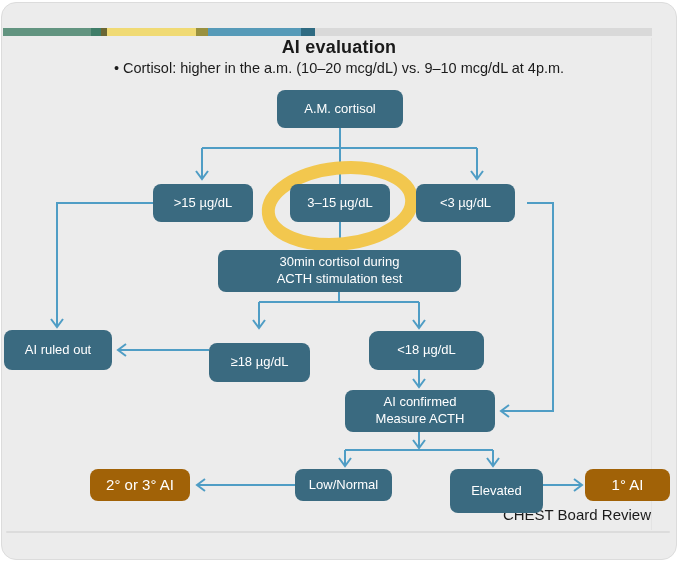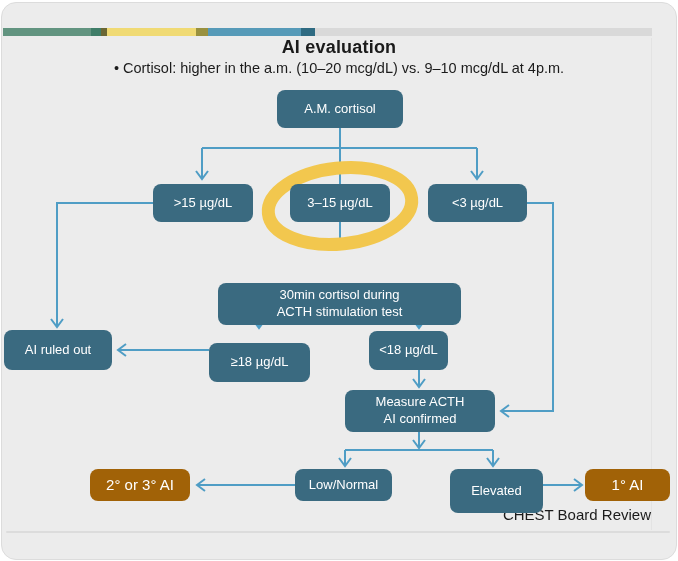--- a/index.html
+++ b/index.html
@@ -109,44 +109,44 @@
   </div>
 
   <div class="node teal" style="left:153px;top:184px;width:100px;height:38px;">
     <span>&gt;15 µg/dL</span>
   </div>
 
   <div class="node teal" style="left:290px;top:184px;width:100px;height:38px;">
     <span>3–15 µg/dL</span>
   </div>
 
-  <div class="node teal" style="left:428px;top:184px;width:99px;height:38px;">
+  <div class="node teal" style="left:416px;top:184px;width:99px;height:38px;">
     <span>&lt;3 µg/dL</span>
   </div>
 
-  <div class="node teal" style="left:218px;top:250px;width:243px;height:42px;margin-top:33px;">
+  <div class="node teal" style="left:218px;top:250px;width:243px;height:42px;">
     <span>30min cortisol during</span>
     <span>ACTH stimulation test</span>
   </div>
 
   <div class="node teal" style="left:4px;top:330px;width:108px;height:40px;">
     <span>AI ruled out</span>
   </div>
 
   <div class="node teal" style="left:209px;top:331px;width:101px;height:39px;margin-top:12px;">
     <span>≥18 µg/dL</span>
   </div>
 
-  <div class="node teal" style="left:369px;top:331px;width:79px;height:39px;">
+  <div class="node teal" style="left:369px;top:331px;width:115px;height:39px;border-radius:9px;">
     <span>&lt;18 µg/dL</span>
   </div>
 
   <div class="node teal" style="left:345px;top:390px;width:150px;height:42px;">
+    <span>AI confirmed</span>
     <span>Measure ACTH</span>
-    <span>AI confirmed</span>
   </div>
 
   <div class="node teal" style="left:295px;top:469px;width:97px;height:32px;">
     <span>Low/Normal</span>
   </div>
 
   <div class="node teal" style="left:450px;top:469px;width:93px;height:44px;">
     <span>Elevated</span>
   </div>
 

